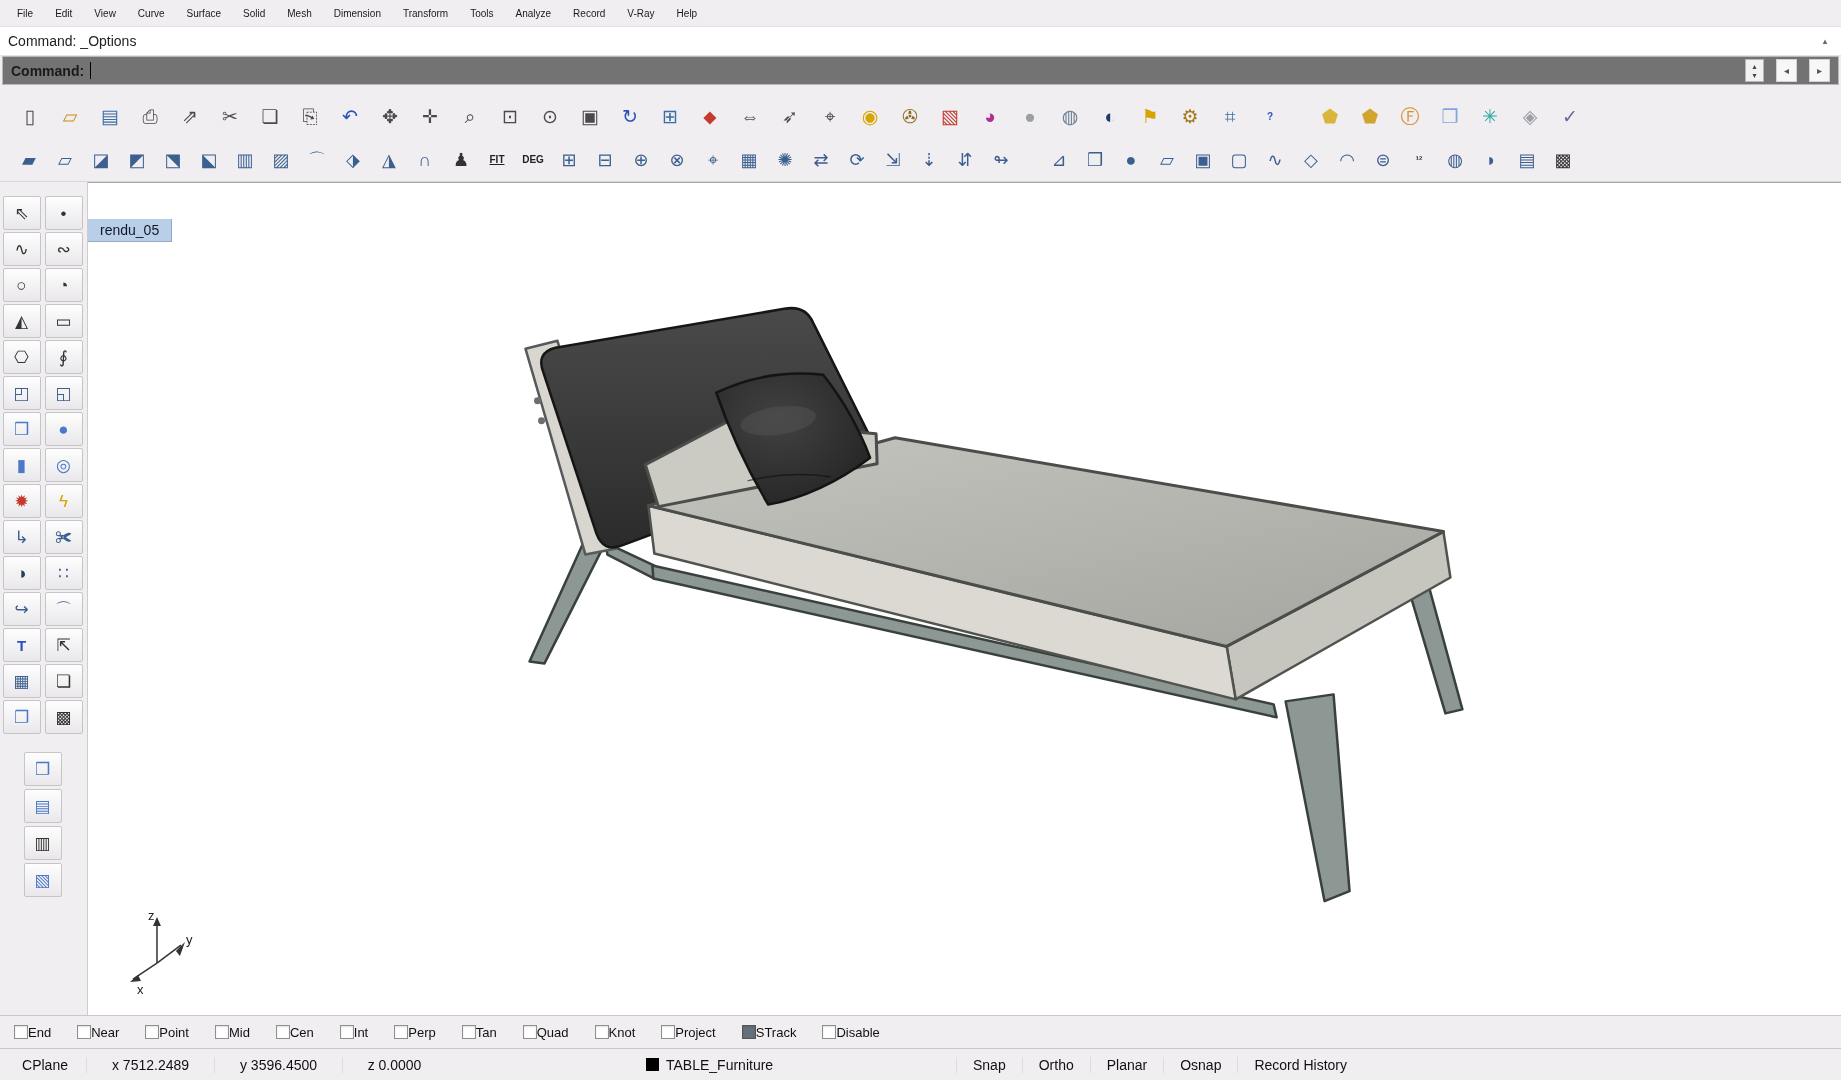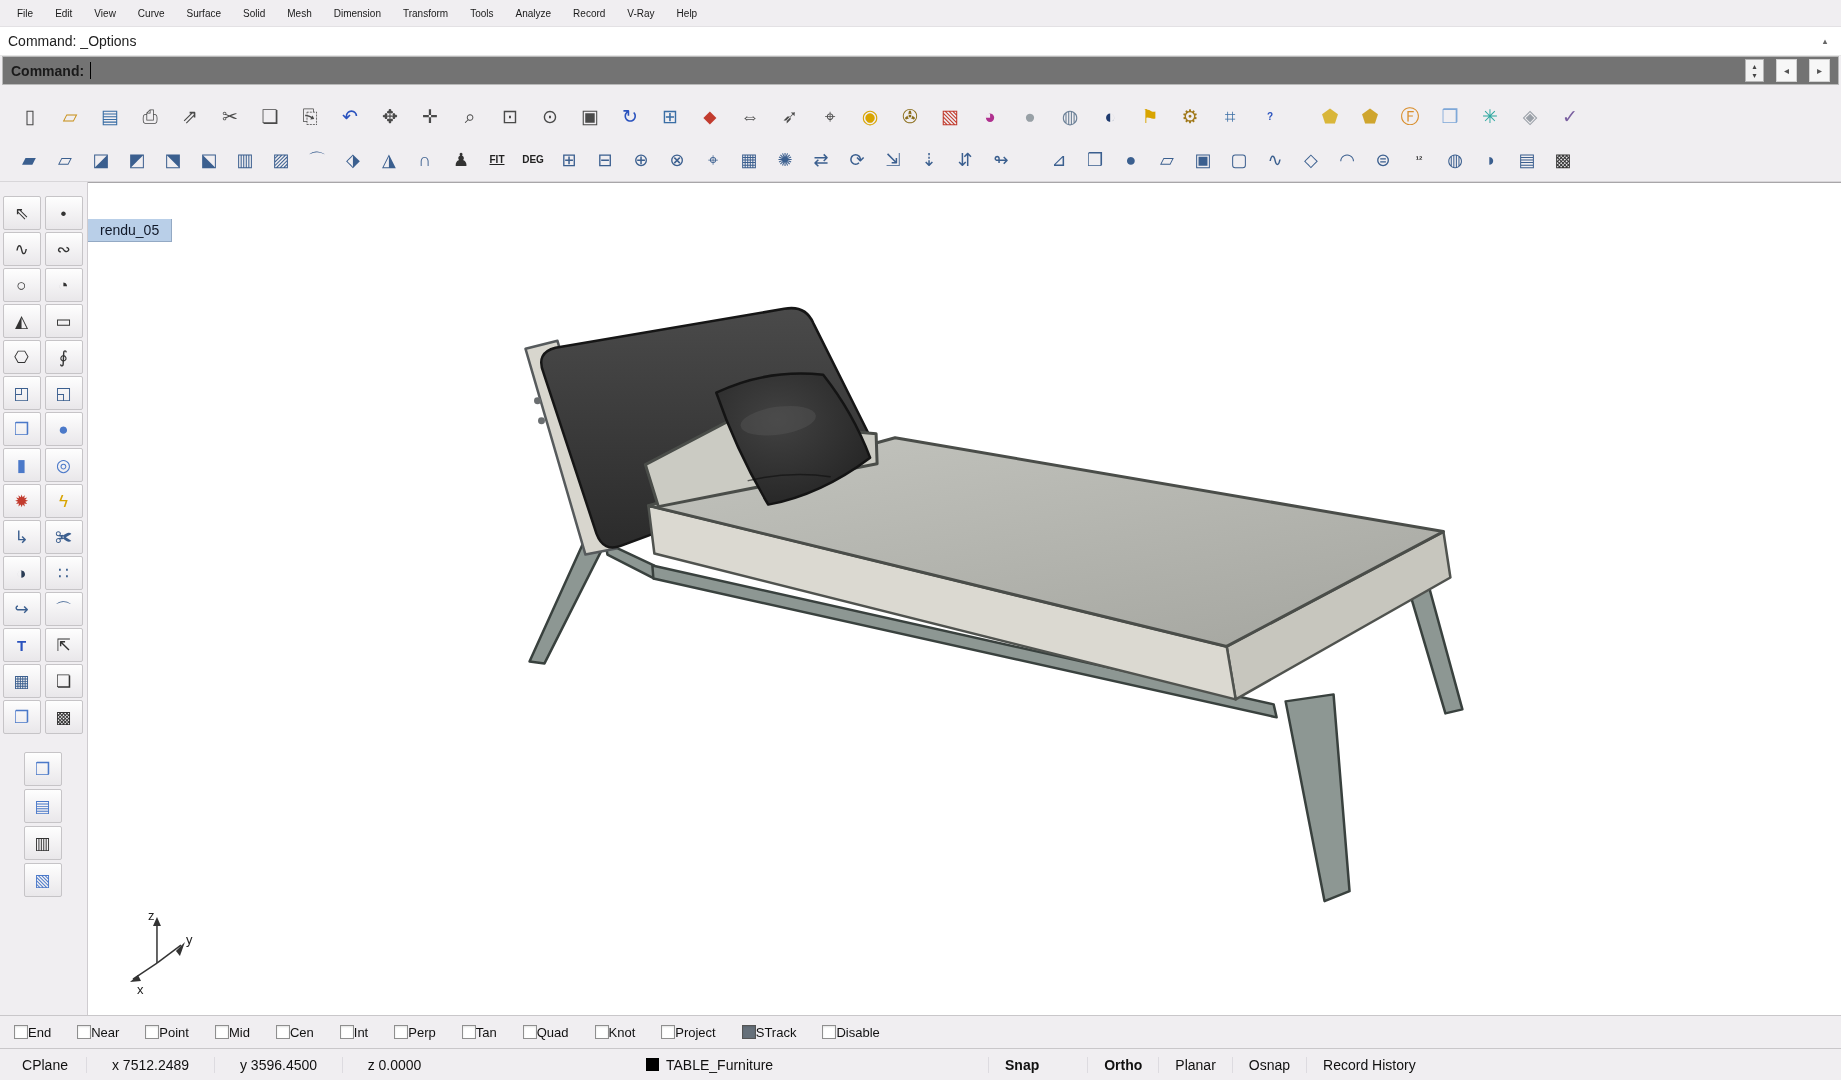--- a/index.html
+++ b/index.html
@@ -73,21 +73,21 @@
                 display:flex; align-items:center; font-size:14px; color:#111; }
   .st-cell { padding:0 10px; white-space:nowrap;text-align:center; }
   .st-cplane { width:86px; padding-left:14px; }
   .st-x { width:128px; border-left:1px solid #dddbe0; }
   .st-y { width:128px; border-left:1px solid #dddbe0; }
   .st-z { width:104px; border-left:1px solid #dddbe0; }
   .st-layer { display:flex; align-items:center; gap:7px; margin-left:190px; width:230px; }
   .layer-swatch { width:13px; height:13px; background:#000; flex:0 0 13px; }
   .st-toggles { display:flex; margin-left:90px; }
   .status-toggle { padding:0 16px; border-left:1px solid #dddbe0; white-space:nowrap; cursor:default; }
-  .status-toggle.bold { font-weight:bold;margin-left:32px; }
+  .status-toggle.bold { font-weight:normal; }
 </style>
 </head>
 <body>
 
 <div class="app">
 
   <div class="menubar">
 
       <span class="menu-item">File</span>
 

